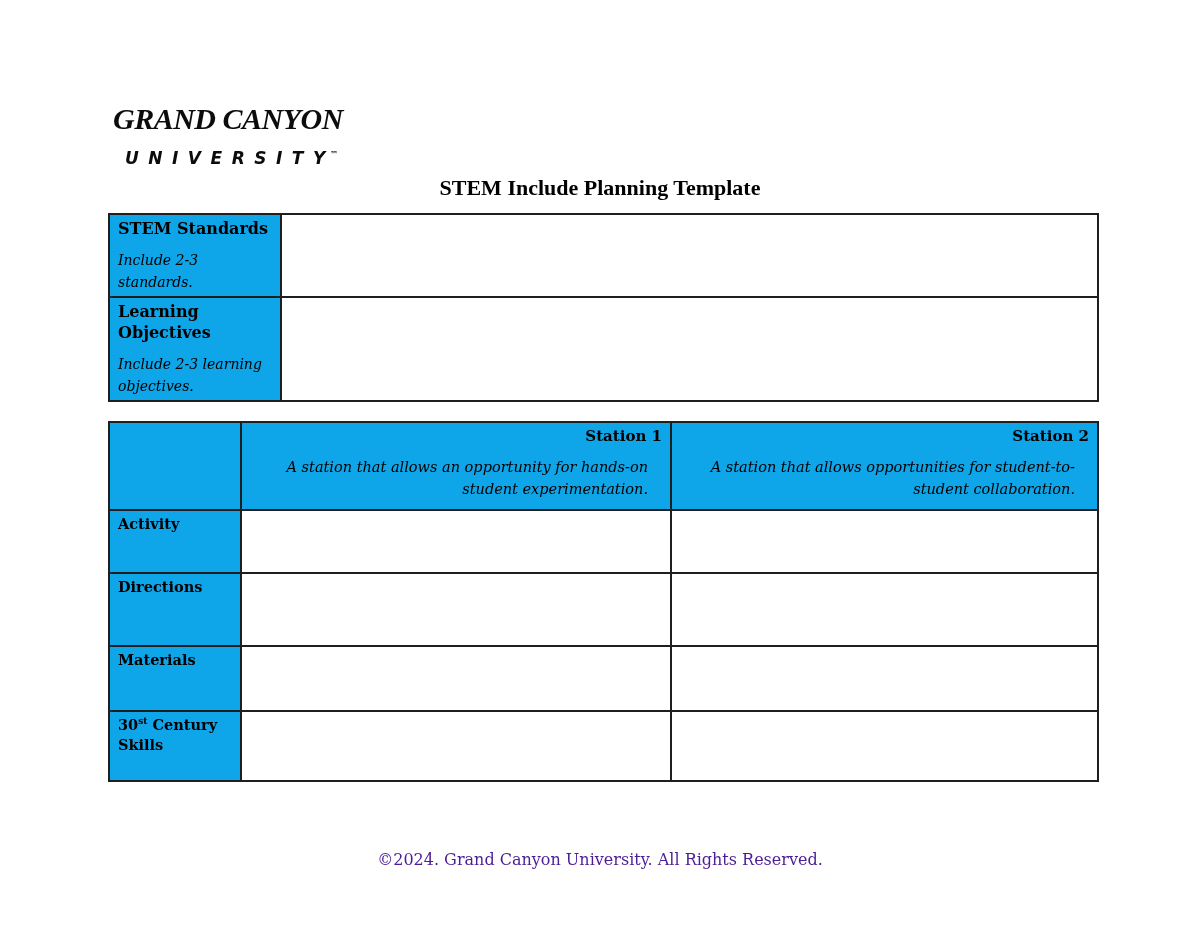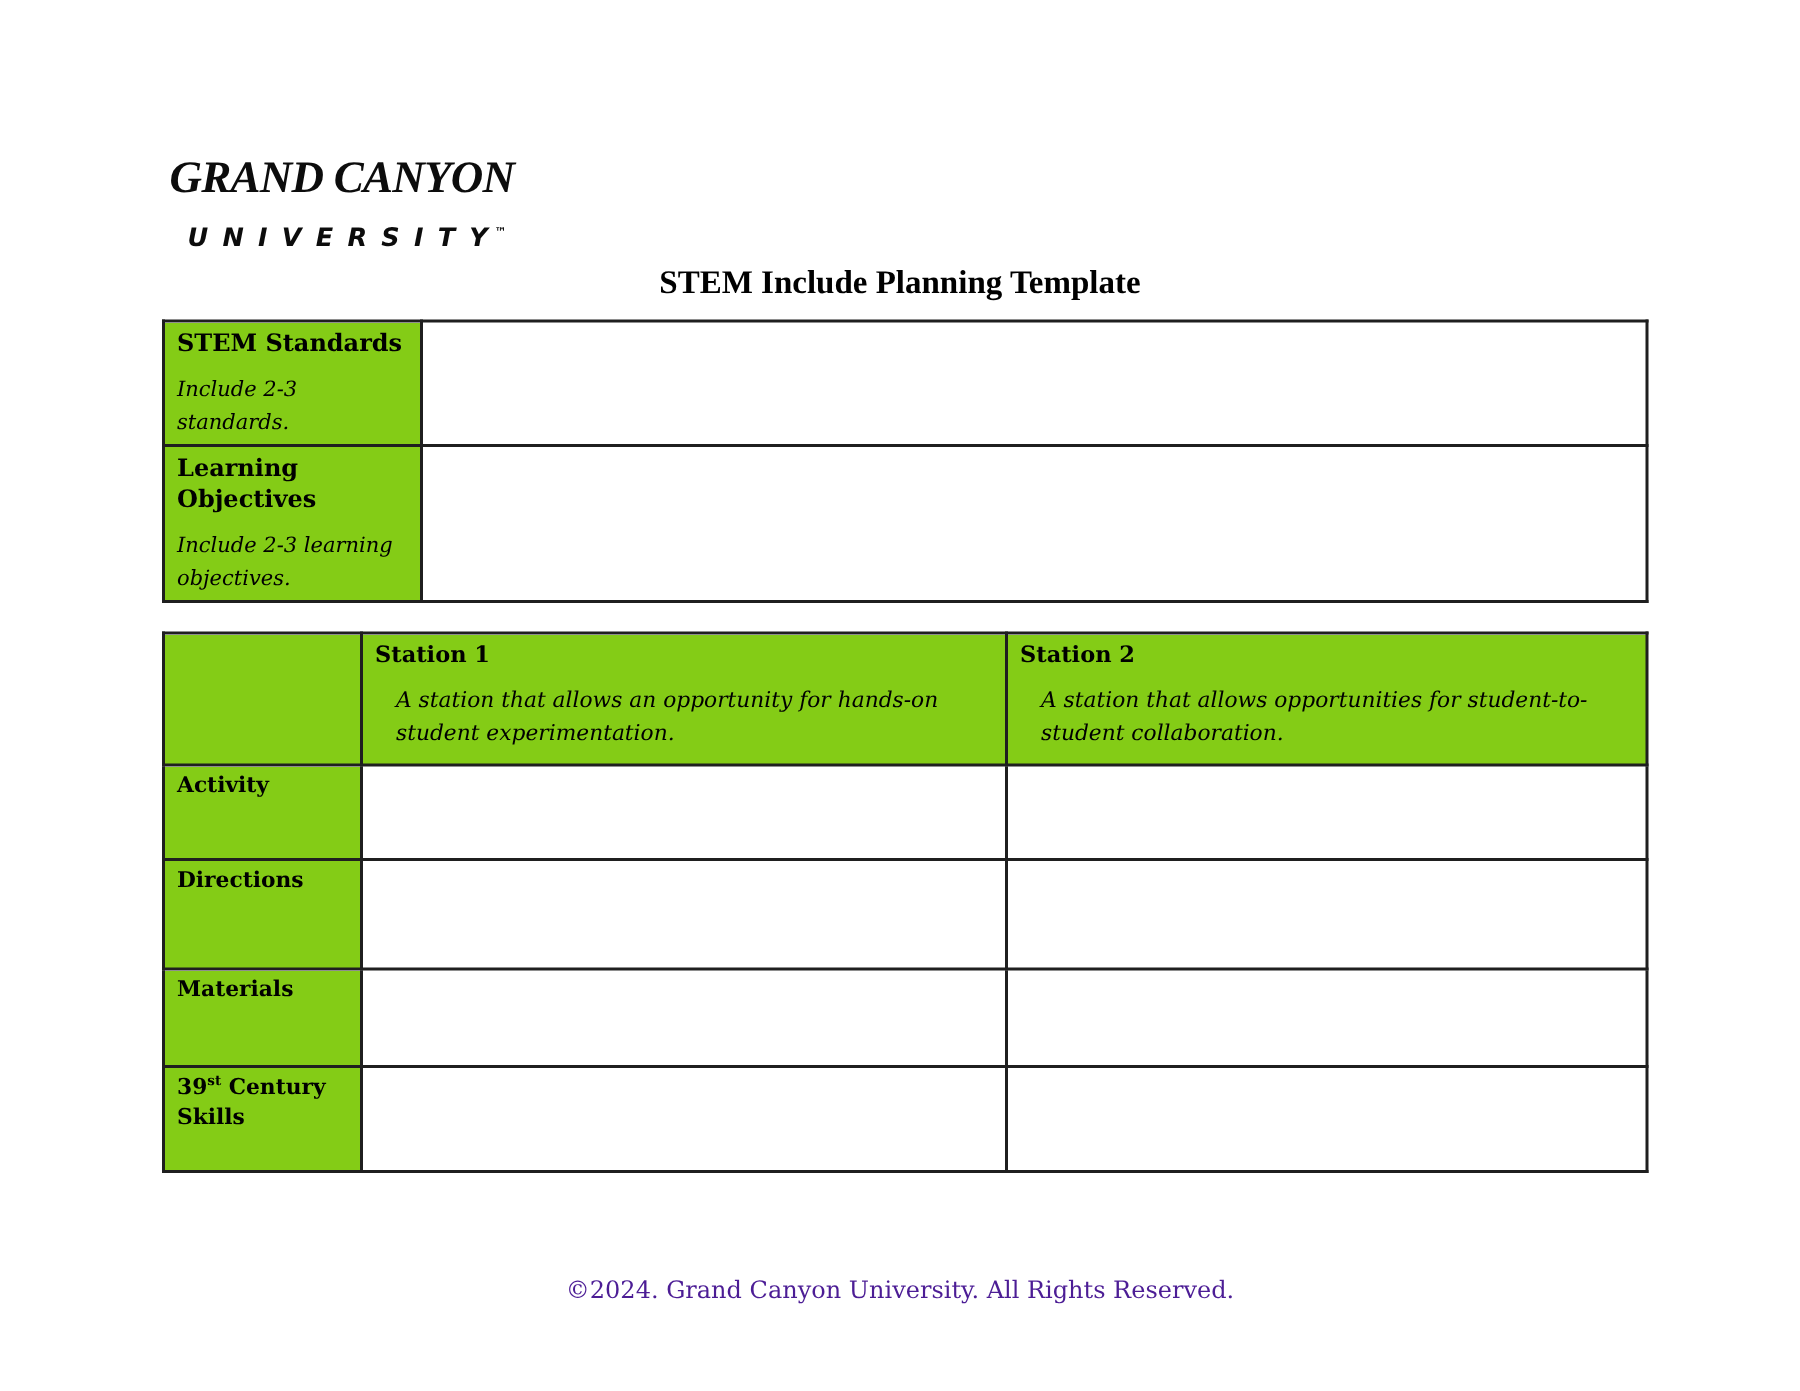--- a/index.html
+++ b/index.html
@@ -46,31 +46,31 @@
   table.doc-table {
     position: absolute; left: 108px;
     border-collapse: collapse; table-layout: fixed;
   }
   table.doc-table td {
     border: 2px solid #1f1f1f;
     vertical-align: top;
     padding: 3px 8px 3px 8px;
     overflow: hidden;
   }
-  .fill-blue { background: #84cc16; }
+  .fill-blue { background: #0ea5e9; }
 
   #standards-table { top: 213px; width: 989px; }
   .r-std1 { height: 83px; }
   .r-std2 { height: 97px; }
   .std-label { font-size: 16px; font-weight: 700; line-height: 21px; }
   .std-note  { font-size: 14px; font-style: italic; line-height: 22px; margin-top: 10px; }
 
   #stations-table { top: 421px; width: 989px; }
   .r-head { height: 88px; }
-  .station-head { text-align: left; padding-top: 5px; }
+  .station-head { text-align: right; padding-top: 5px; }
   .station-title { font-size: 15px; font-weight: 700; line-height: 20px; }
   .station-desc  { font-size: 14.5px; font-style: italic; line-height: 22px; margin-top: 10px; padding: 0 14px; }
   .row-label { font-size: 14.5px; font-weight: 700; line-height: 20px; }
   .row-label sup { font-size: 9px; line-height: 0; }
   .r-act { height: 63px; padding-left: 39px; }
   .r-dir { height: 73px; }
   .r-mat { height: 65px; }
   .r-sk  { height: 70px; }
 
   
@@ -156,21 +156,21 @@
     <tr class="r-mat">
       <td class="fill-blue">
         <div class="row-label"><span>Materials</span><sup></sup><span></span></div>
       </td>
       <td></td>
       <td></td>
     </tr>
 
     <tr class="r-sk">
       <td class="fill-blue">
-        <div class="row-label"><span>39</span><sup>st</sup><span> Century Skills</span></div>
+        <div class="row-label"><span>30</span><sup>st</sup><span> Century Skills</span></div>
       </td>
       <td></td>
       <td></td>
     </tr>
   </tbody>
     </table>
 
   <div class="footer">©2024. Grand Canyon University. All Rights Reserved.</div>
 
 </div>

